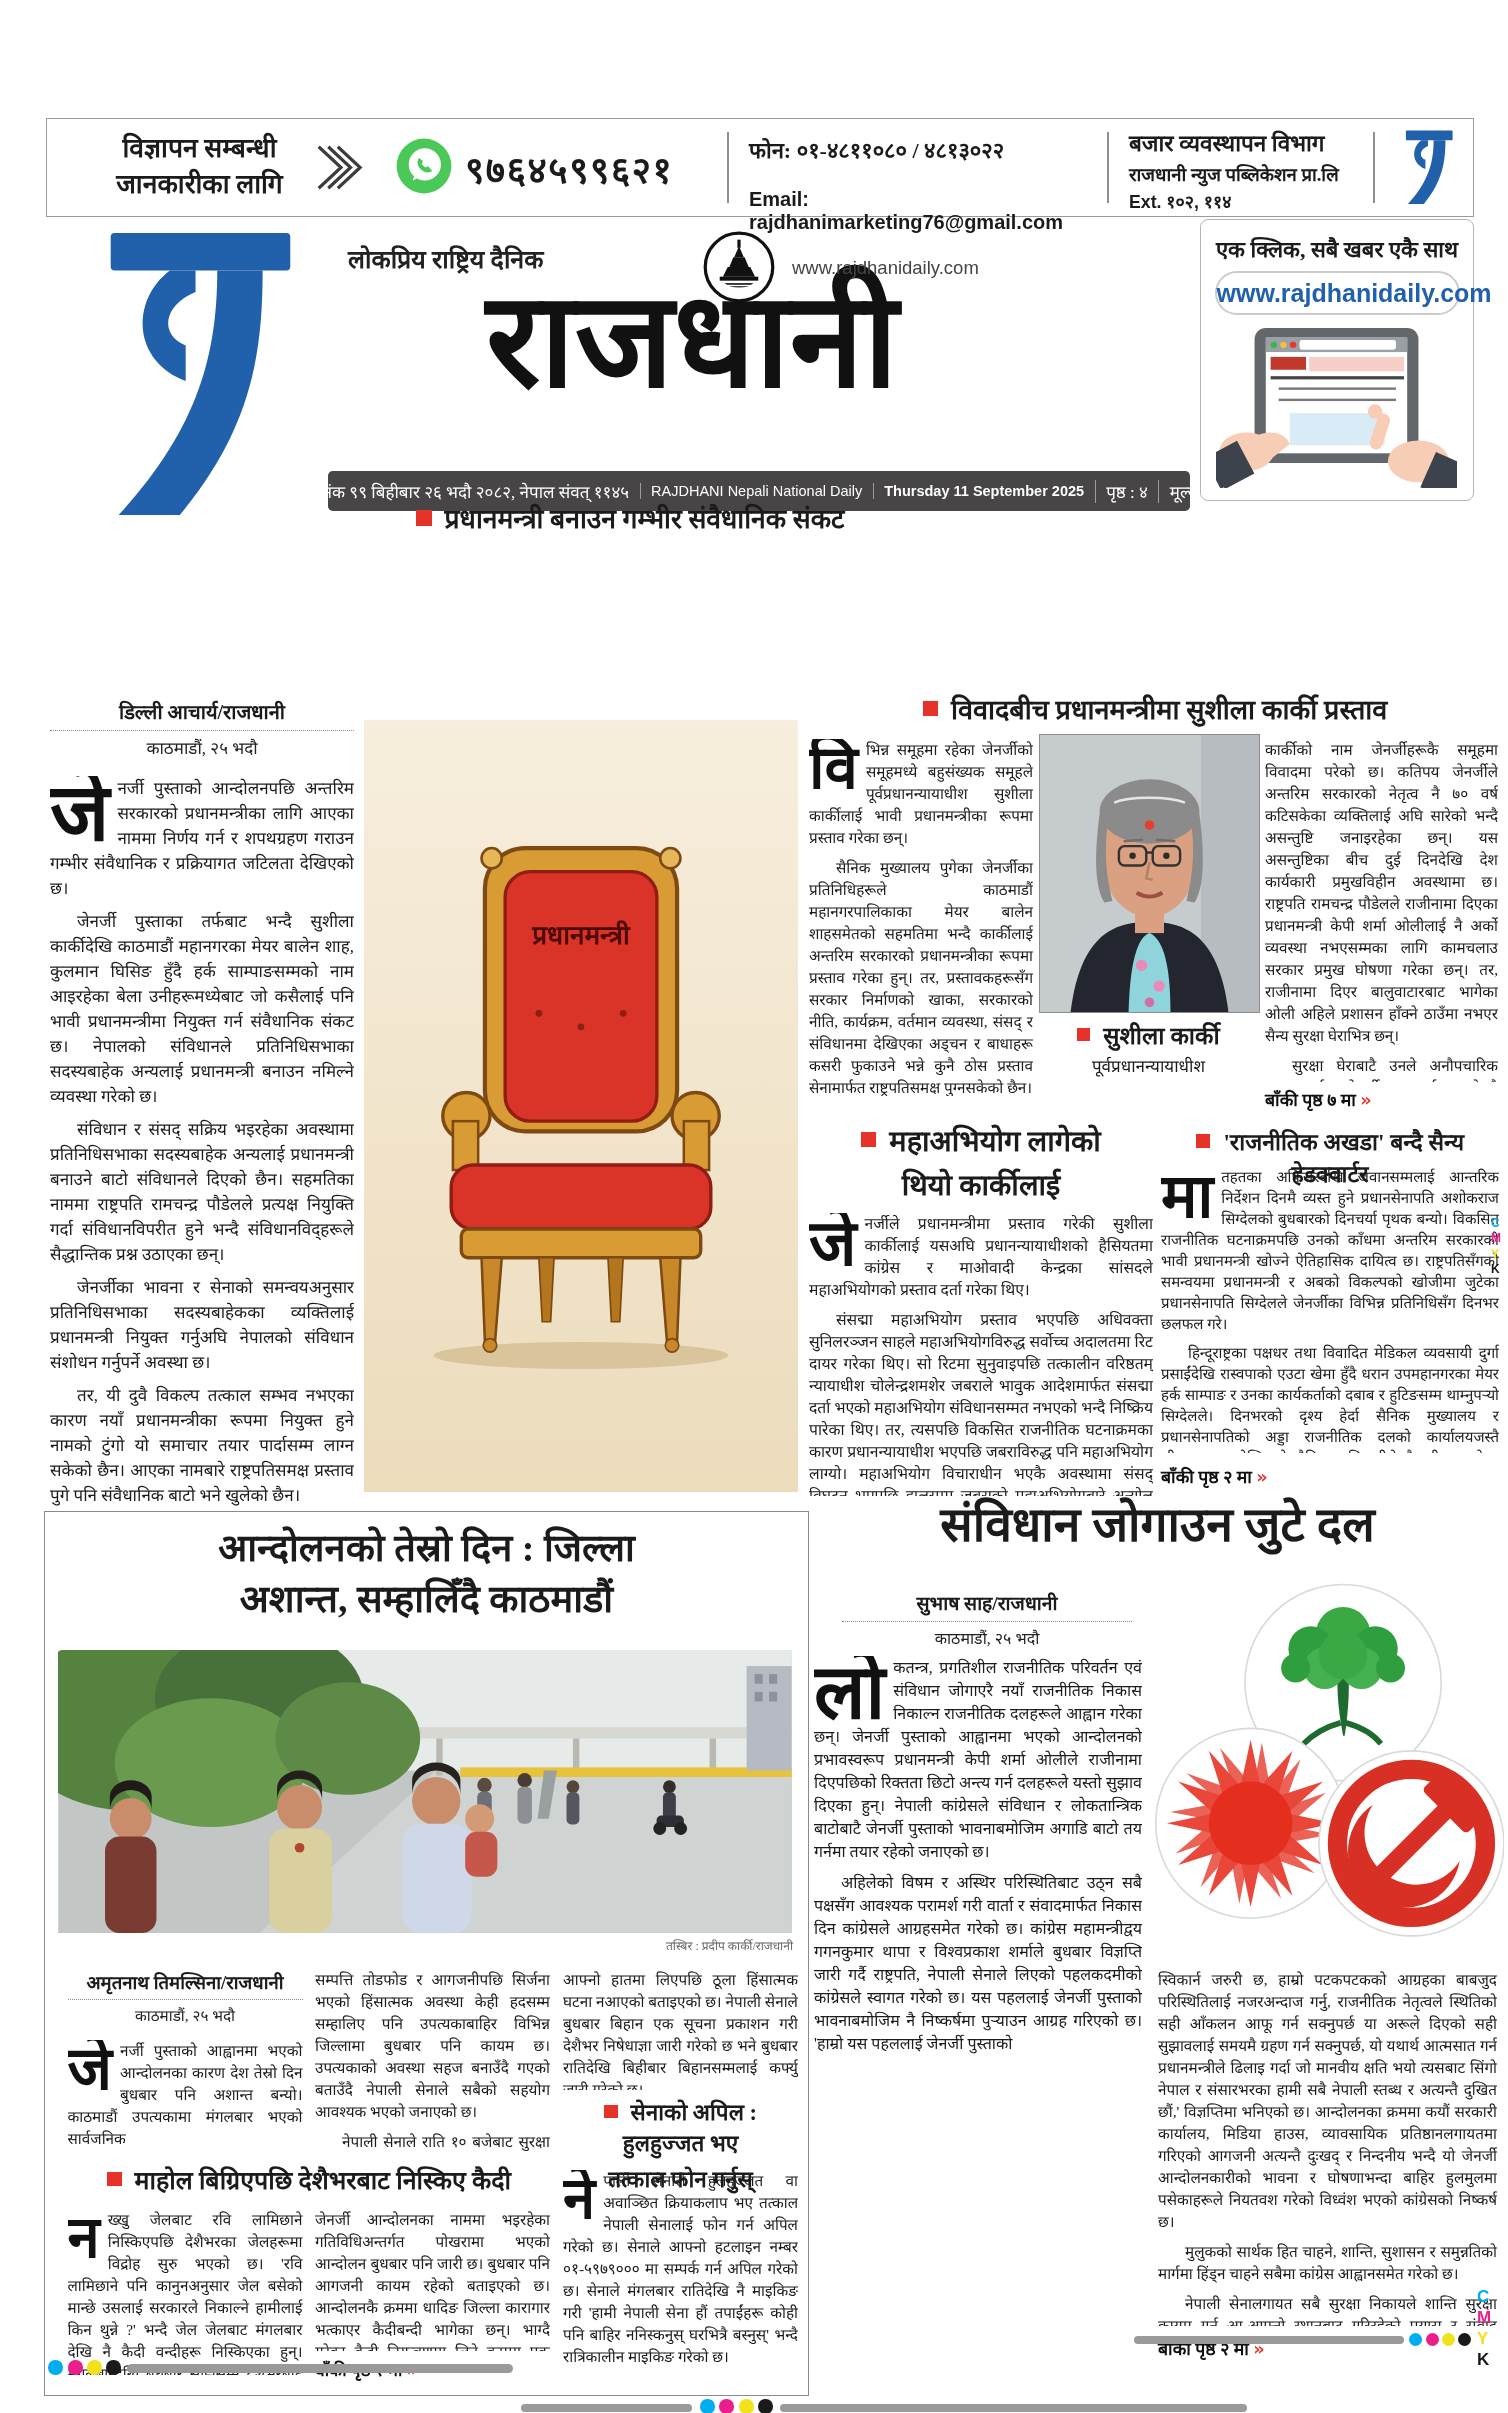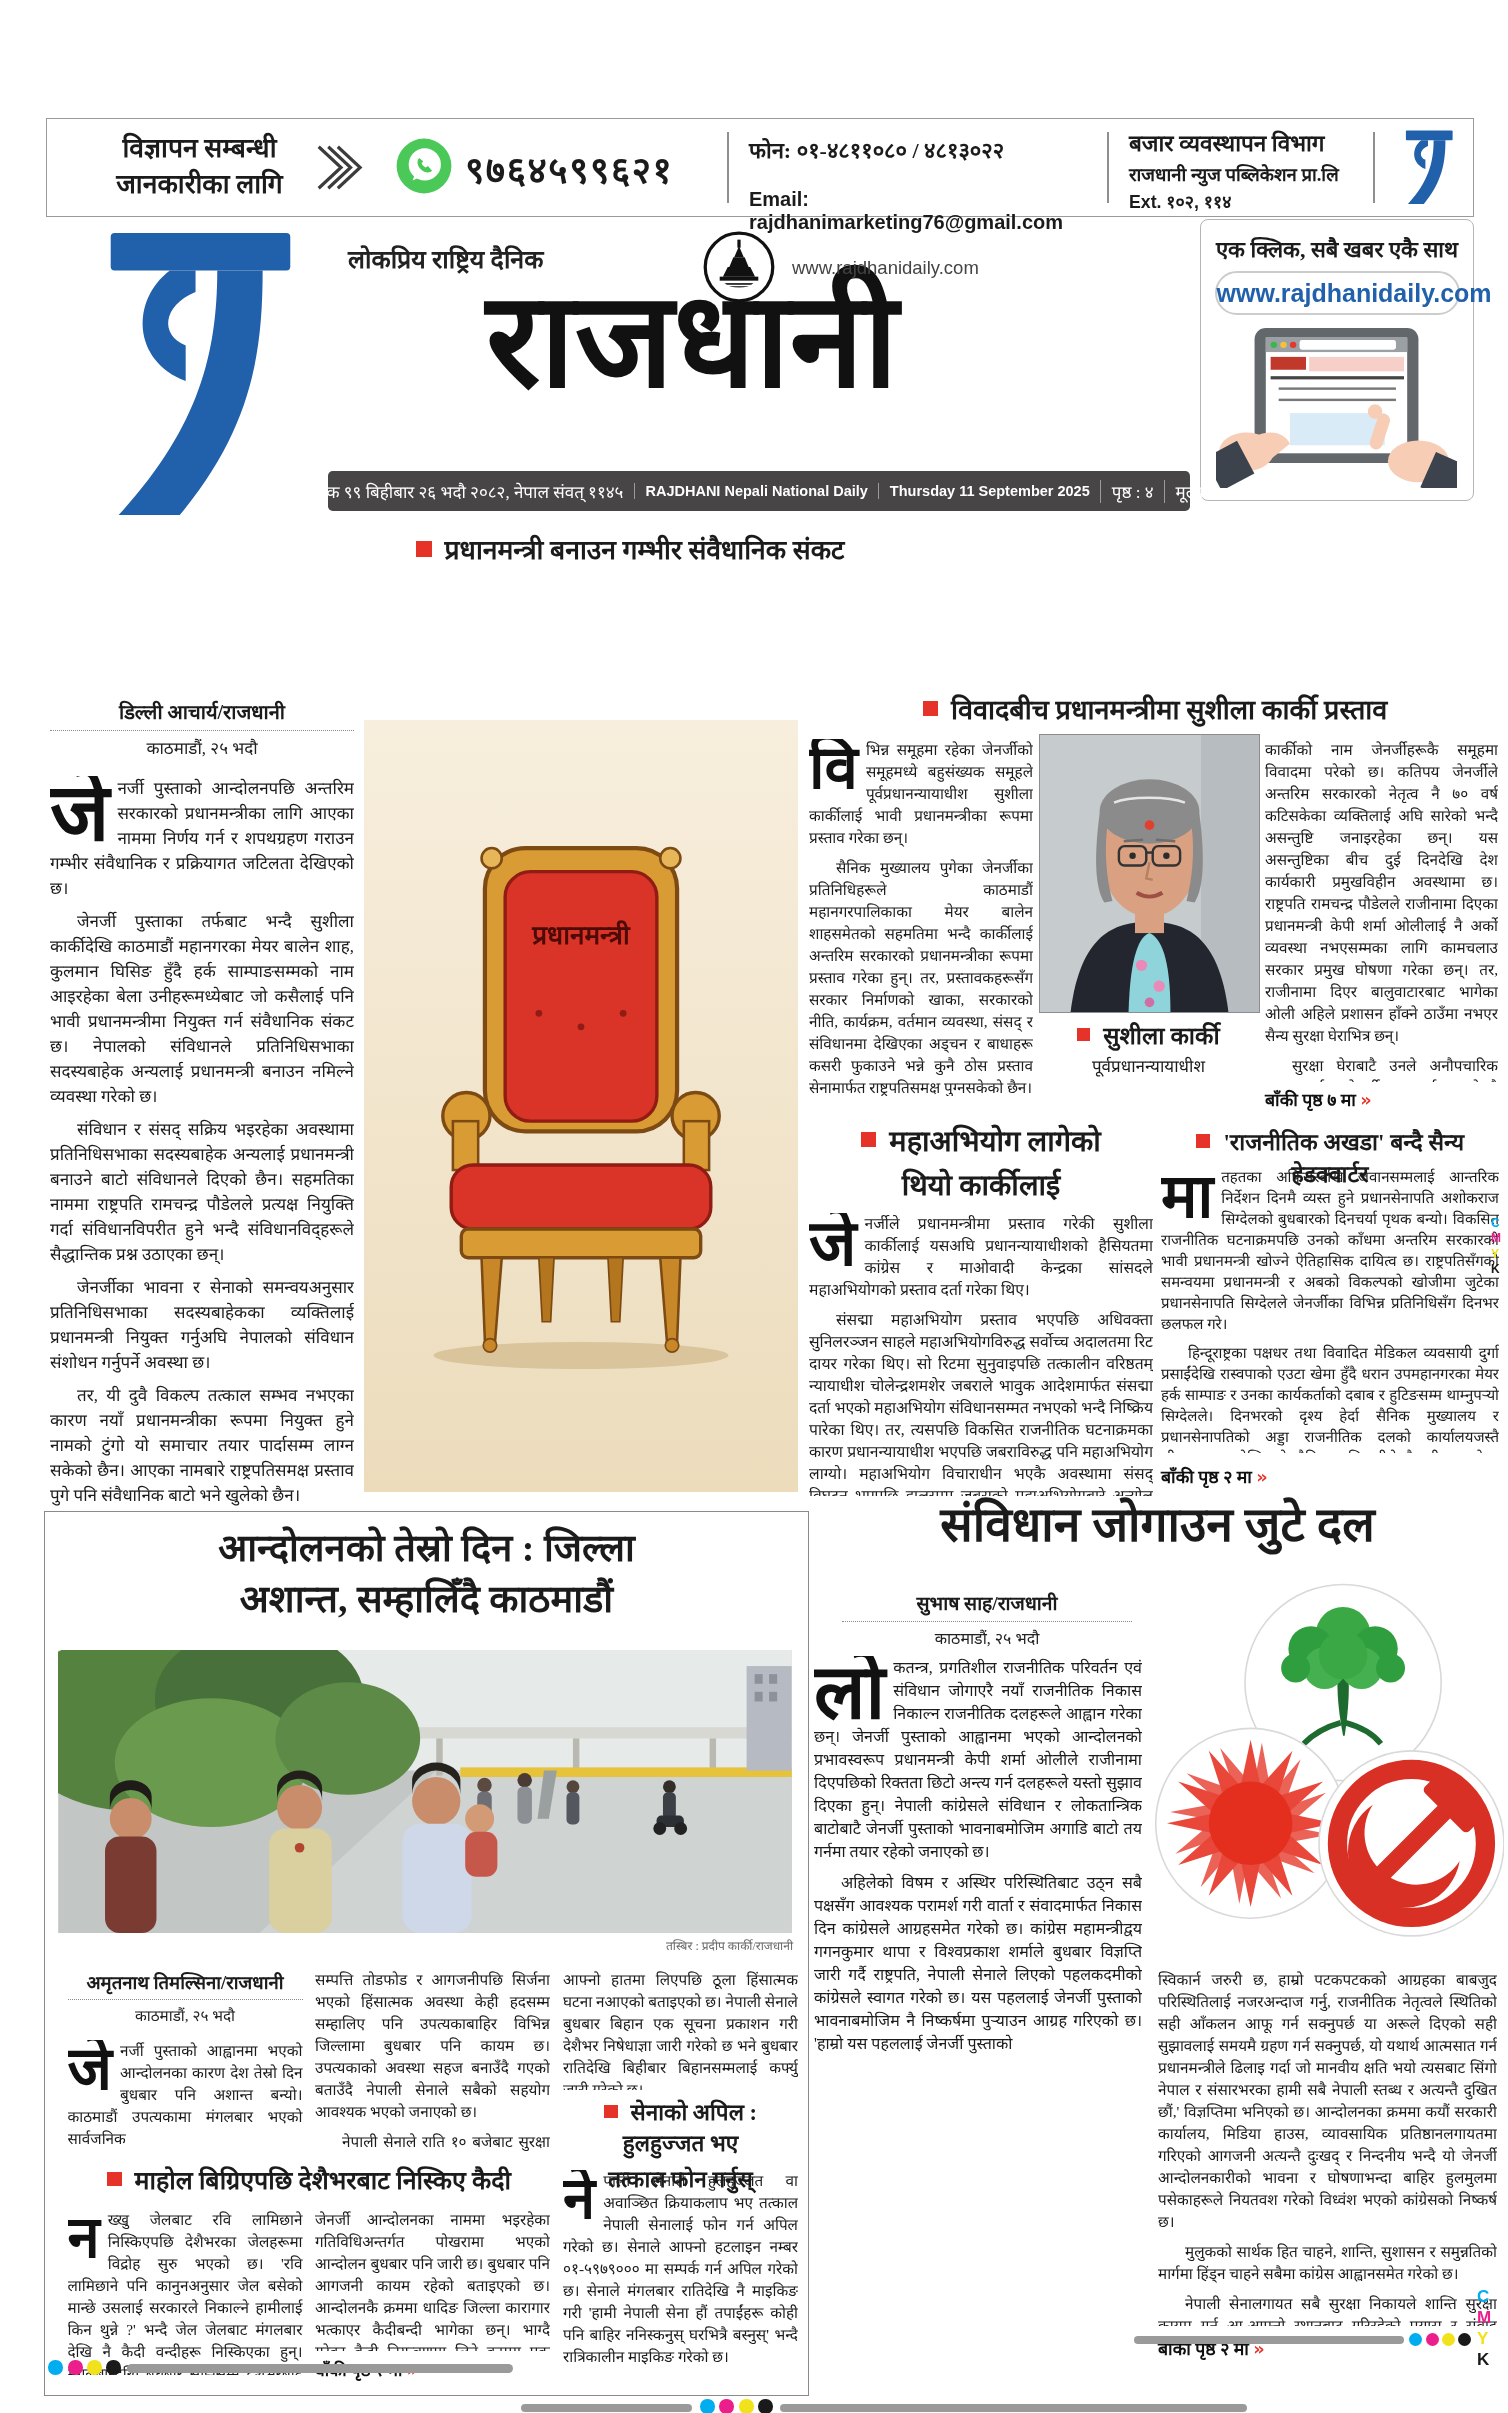--- a/index.html
+++ b/index.html
@@ -115,27 +115,27 @@
       <rect x="-6" y="158" width="46" height="46" fill="#3c434c" transform="rotate(-28 10 180)"></rect>
       <ellipse cx="252" cy="172" rx="38" ry="26" fill="#f7cdb5"></ellipse>
       <rect x="196" y="112" width="16" height="46" rx="8" fill="#f7cdb5" transform="rotate(18 204 135)"></rect>
       <circle cx="198" cy="110" r="9" fill="#f7cdb5"></circle>
       <rect x="262" y="168" width="48" height="48" fill="#3c434c" transform="rotate(24 286 192)"></rect>
     </svg>
   </div>
 
   <div class="abs dlbar" style="left:328px;top:471px;width:862px;height:40px;">
     <span class="dlseg">वर्ष २५, अंक ९९ बिहीबार २६ भदौ २०८२, नेपाल संवत् ११४५</span>
-    <span class="dlseg sans" style="font-size:14.5px;font-weight:bold;">RAJDHANI Nepali National Daily</span>
+    <span class="dlseg sans" style="font-size:14.5px;font-weight:normal;">RAJDHANI Nepali National Daily</span>
     <span class="dlseg sans" style="font-size:14.5px;font-weight:bold;">Thursday 11 September 2025</span>
     <span class="dlseg">पृष्ठ : ४</span>
     <span class="dlseg">मूल्य रु. ५०/-</span>
   </div>
 
-  <div class="abs ctr" style="left:0;top:531px;width:1260px;">
+  <div class="abs ctr" style="left:0;top:500px;width:1260px;">
     <span class="rsq" style="width:16px;height:16px;"></span>
     <span class="bold" style="font-size:26.5px;vertical-align:middle;">प्रधानमन्त्री बनाउन गम्भीर संवैधानिक संकट</span>
   </div>
 
   <div class="abs" style="left:50px;top:698px;width:304px;">
     <div class="byline" style="font-size:20px;">डिल्ली आचार्य/राजधानी</div>
     <div class="place" style="font-size:17px;">काठमाडौं, २५ भदौ</div>
   </div>
   <div class="abs jus body-col" style="left:50px;top:776px;width:304px;height:734px;font-size:17px;line-height:25px;">
     <p class="first"><span class="dropcap" style="font-size:80px;">जे</span><span>नर्जी पुस्ताको आन्दोलनपछि अन्तरिम सरकारको प्रधानमन्त्रीका लागि आएका नाममा निर्णय गर्न र शपथग्रहण गराउन गम्भीर संवैधानिक र प्रक्रियागत जटिलता देखिएको छ।</span></p>

